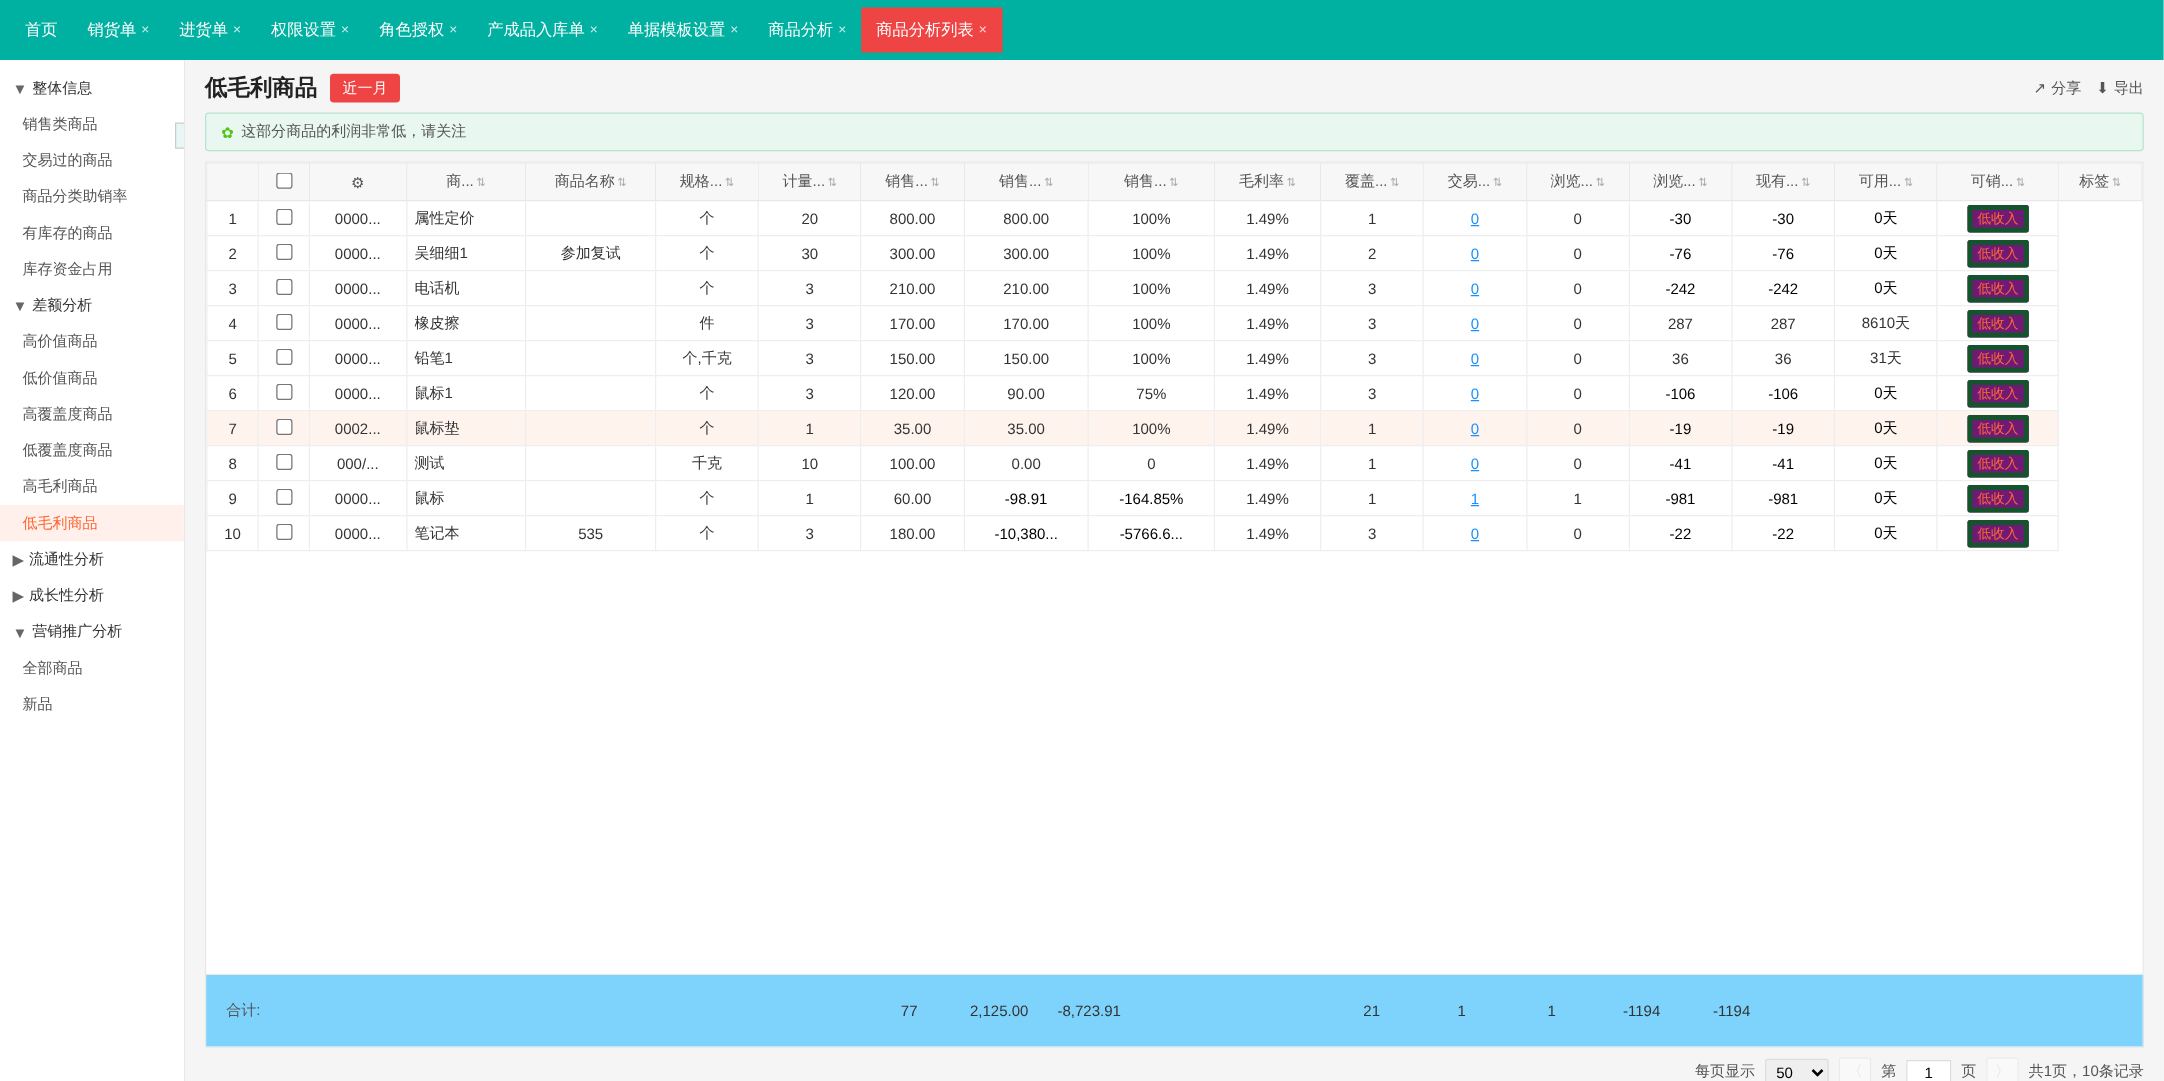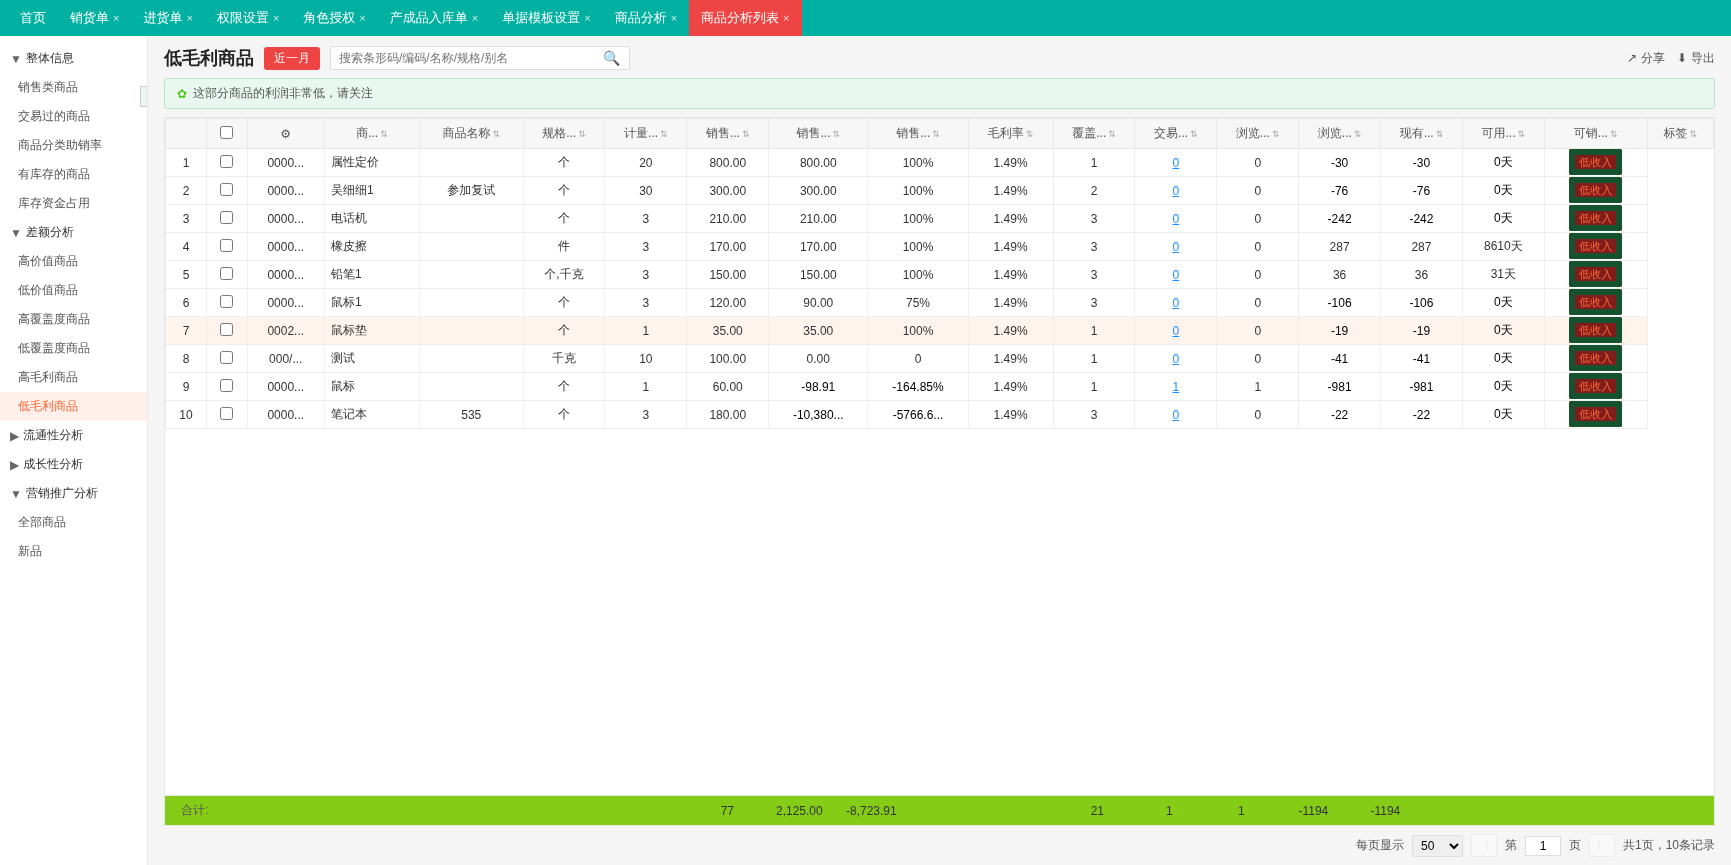--- a/index.html
+++ b/index.html
@@ -3,21 +3,21 @@
   <meta charset="utf-8">
   <style>
     * { box-sizing: border-box; margin: 0; padding: 0; }
     body { font-family: "Microsoft YaHei", Arial, sans-serif; font-size: 12px; background: #f5f5f5; color: #333; }
 
     
     .top-nav {
       background: #00b0a0;
       display: flex;
       align-items: center;
-      height: 36px;
+      height: 48px;
       padding: 0 8px;
     }
     .top-nav .nav-item {
       color: #fff;
       padding: 0 12px;
       height: 36px;
       display: flex;
       align-items: center;
       cursor: pointer;
       font-size: 13px;
@@ -191,36 +191,36 @@
     tbody tr.highlighted { background: #fff3ee; }
     tbody td {
       border: 1px solid #eee;
       padding: 5px 6px;
       text-align: center;
       color: #333;
       white-space: nowrap;
     }
     tbody td.text-left { text-align: left; }
     .tag-badge {
-      background: #7f1d1d;
+      background: #701a75;
       color: #ff6633;
-      border: 6px solid #14532d;
+      border: 4px solid #14532d;
       border-radius: 2px;
       padding: 1px 4px;
       font-size: 11px;
     }
     .red-text { color: #000000; }
     .link-text { color: #1890ff; text-decoration: underline; cursor: pointer; }
 
     
     .table-footer {
-      background: #84cc16;
+      background: #7dd3fc;
       border: 1px solid #e8e8e8;
       border-top: none;
-      padding: 6px 16px;
+      padding: 20px 16px;
       display: flex;
       align-items: center;
       font-size: 12px;
       margin: 0 16px;
     }
     .table-footer .sum-label { color: #555; margin-right: 20px; }
     .footer-values { display: flex; gap: 12px; flex: 1; }
     .footer-val { min-width: 60px; text-align: center; padding: 0 4px; }
 
     
@@ -340,24 +340,20 @@
     </div>
     <div class="sidebar-item">全部商品</div>
     <div class="sidebar-item">新品</div>
   </aside>
 
   <div class="content-area">
 
     <div class="page-header">
       <h1 class="page-title">低毛利商品</h1>
       <button class="time-filter-btn">近一月</button>
-      <div class="search-box">
-        <input type="text" placeholder="搜索条形码/编码/名称/规格/别名" style="">
-        <span class="search-icon">🔍</span>
-      </div>
       <div class="header-actions">
         <button class="action-btn">
           <span>↗</span>
           <span>分享</span>
         </button>
         <button class="action-btn">
           <span>⬇</span>
           <span>导出</span>
         </button>
       </div>

